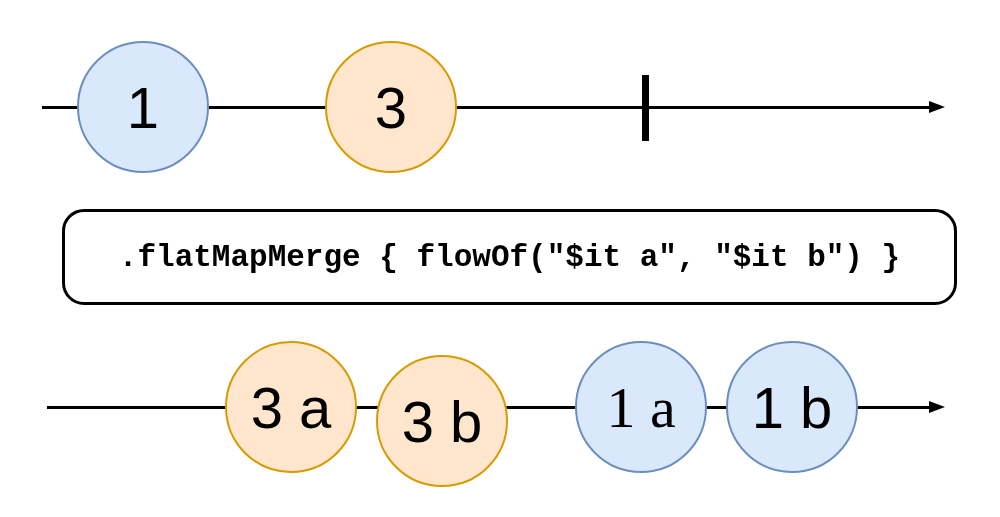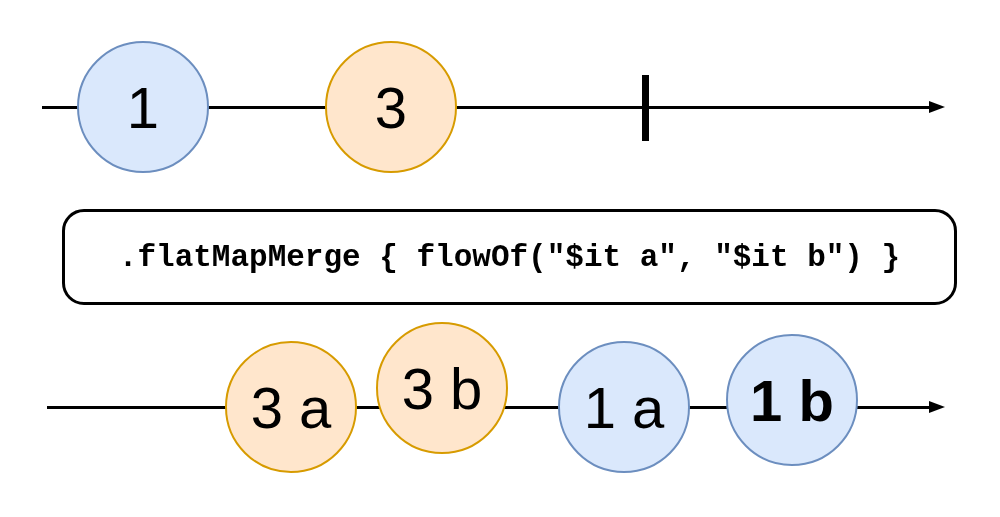--- a/index.html
+++ b/index.html
@@ -56,23 +56,23 @@
     background: var(--blue-fill, #DAE8FC);
     border-color: var(--blue-stroke, #6C8EBF);
   }
   .marble[data-color="orange"] {
     background: var(--orange-fill, #FFE6CC);
     border-color: var(--orange-stroke, #D79B00);
   }
   .marble.m-src-1 { left: 77px;  top: 41px; }
   .marble.m-src-3 { left: 325px; top: 41px; }
   .marble.m-res-0 { left: 225px; top: 341px; justify-content: center; }
-  .marble.m-res-1 { left: 376px; top: 322px; }
-  .marble.m-res-2 { left: 558px; top: 341px; }
-  .marble.m-res-3 { left: 726px; top: 334px; font-weight: bold; }
+  .marble.m-res-1 { left: 376px; top: 355px; }
+  .marble.m-res-2 { left: 575px; top: 341px; font-family: Liberation Serif, serif; }
+  .marble.m-res-3 { left: 726px; top: 341px; }
 
   
   .completion-bar {
     position: absolute;
     left: 642px;
     top: 75px;
     width: 7px;
     height: 66px;
     background: var(--line, #000);
     z-index: 2;

